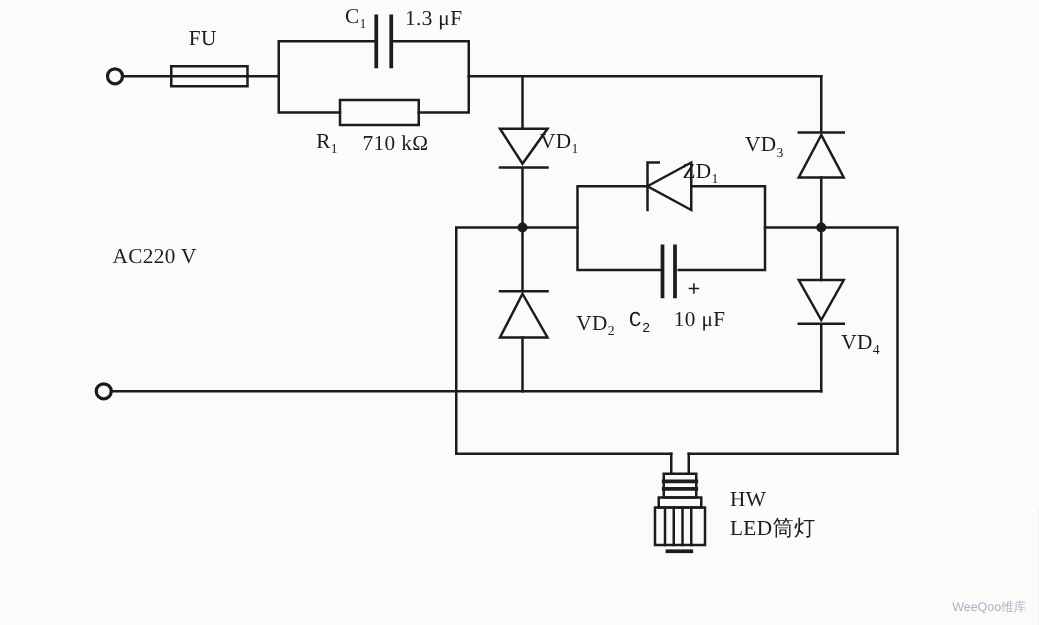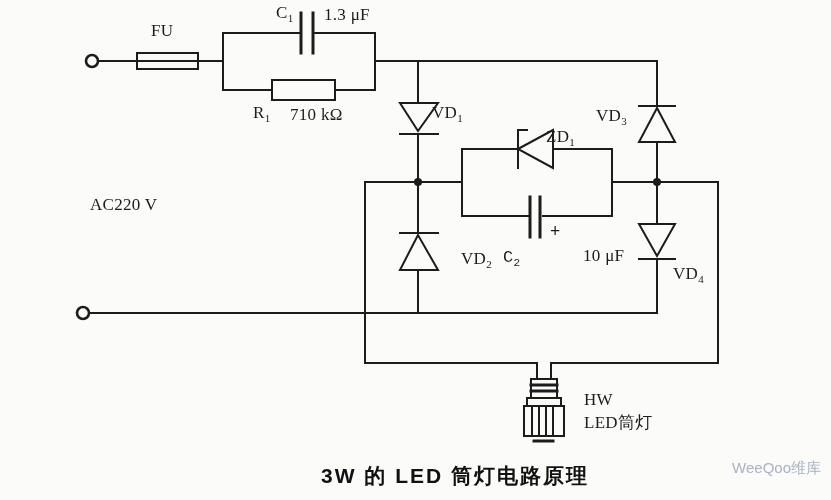--- a/index.html
+++ b/index.html
@@ -32,23 +32,23 @@
     left:80px;top:462px;width:750px;
     text-align:center;
     font-family:"Liberation Sans", sans-serif;
     font-weight:bold;
     font-size:21px;
     letter-spacing:2px;
     color:#111;
   }
   .watermark{
     position:absolute;
-    right:10px;bottom:22px;
+    right:10px;bottom:7px;
     font-family:"Liberation Sans", sans-serif;
-    font-size:15px;
+    font-size:10px;
     color:#aab2c4;
   }
 </style>
 </head>
 <body>
 
 <div class="stage">
 
   <svg class="circuit" width="831" height="500" viewBox="0 0 831 500">
 
@@ -162,32 +162,29 @@
   <div class="lbl" style="left:644px;top:265px;margin-left:29px;">
     <span>VD</span><sub>4</sub>
   </div>
 
   <div class="lbl plus" style="left:550px;top:222px;">
     <span>+</span>
   </div>
   <div class="lbl" style="left:503px;top:249px;font-family:Liberation Mono, monospace;">
     <span>C</span><sub>2</sub>
   </div>
-  <div class="lbl" style="left:539px;top:247px;margin-left:44px;">
+  <div class="lbl" style="left:539px;top:247px;">
     <span>10 μF</span>
   </div>
 
   <div class="lbl" style="left:584px;top:391px;">
     <span>HW</span>
   </div>
   <div class="lbl" style="left:584px;top:414px;">
     <span>LED筒灯</span>
   </div>
 
-  <div class="title">
-    <span>3W 的 LED 筒灯电路原理</span>
-  </div>
 
   <div class="watermark">
     <span>WeeQoo维库</span>
   </div>
 
 </div>
 
 </body></html>

